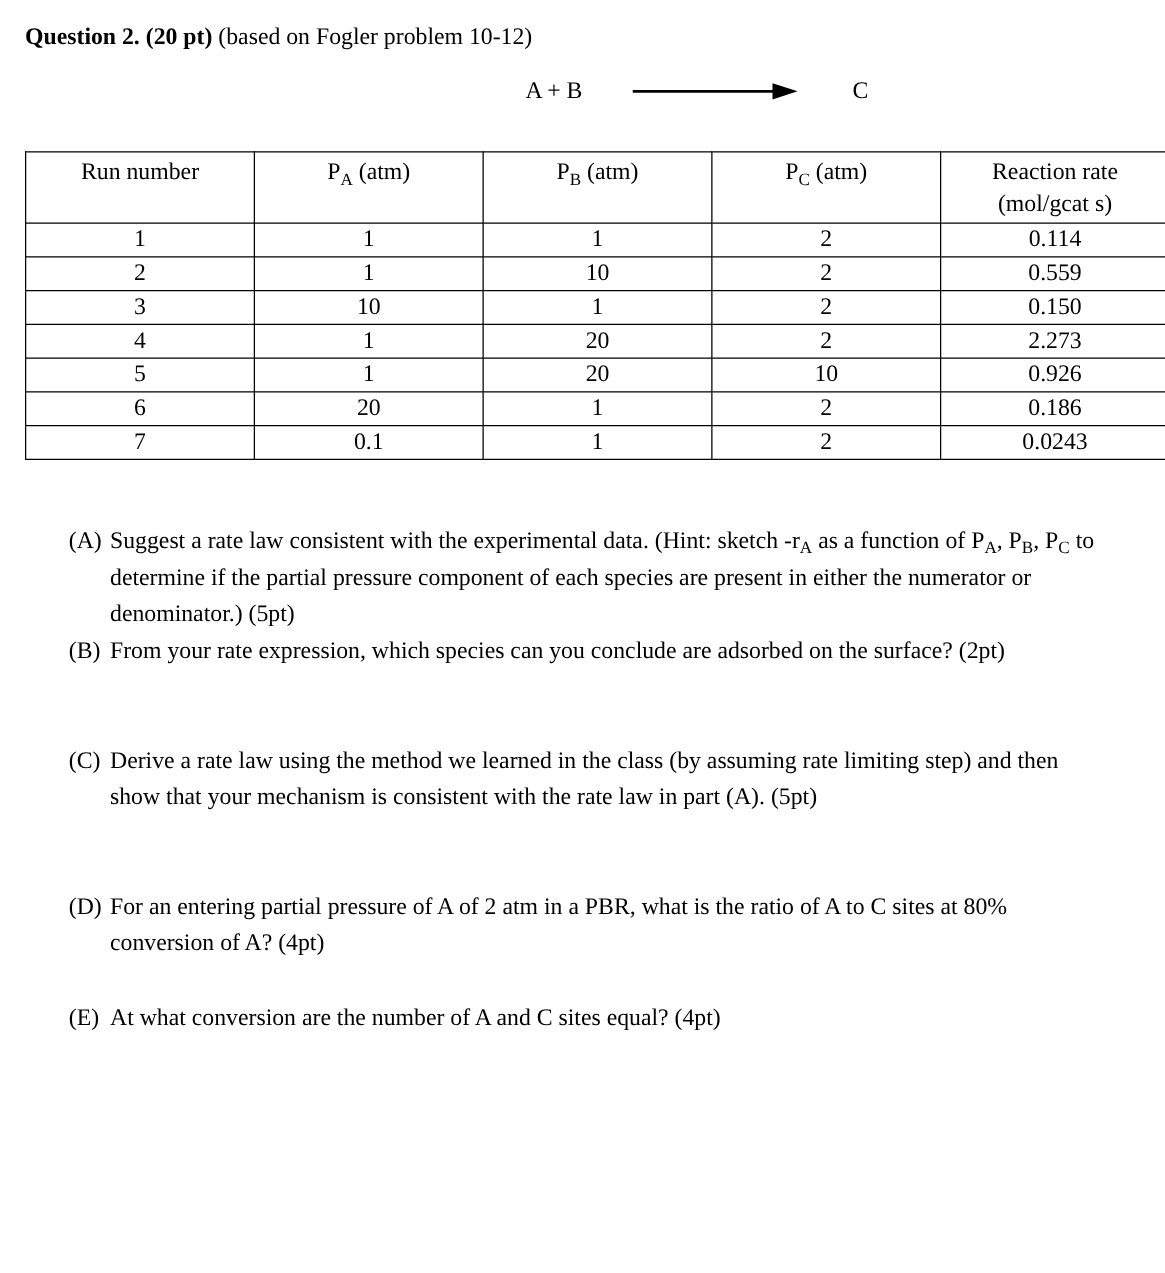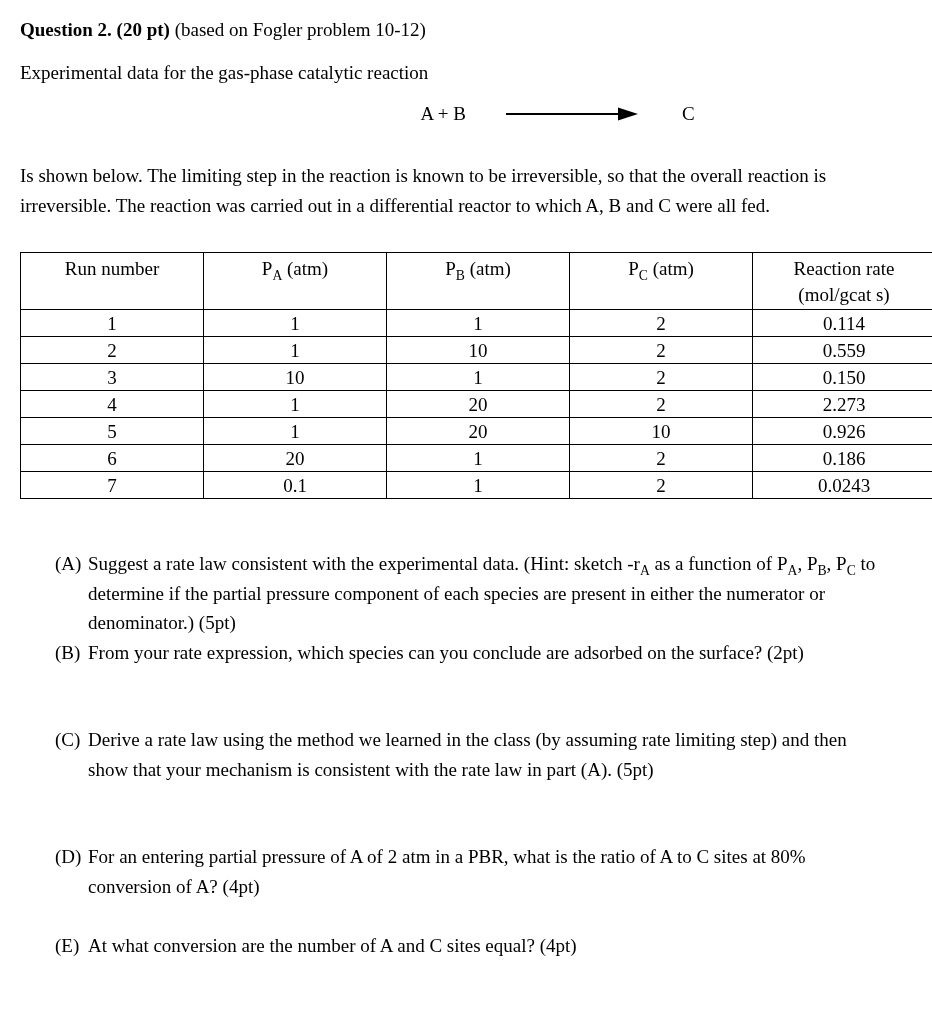--- a/index.html
+++ b/index.html
@@ -65,34 +65,32 @@
 </style>
 </head>
 <body>
 
 <div class="doc">
 
   <p class="q-header">
     <b>Question 2. (20 pt)</b><span> (based on Fogler problem 10-12)</span>
   </p>
 
-  <p class="intro">Experimental data for the gas-phase catalytic reaction</p>
 
   <div class="reaction">
     <span class="lhs">A + B</span>
     <span class="arrow-wrap">
       <svg width="132" height="14" viewBox="0 0 132 14" aria-hidden="true">
         <line x1="0" y1="7" x2="114" y2="7" stroke="#000" stroke-width="2.2"></line>
         <polygon points="112,0.5 132,7 112,13.5" fill="#000"></polygon>
       </svg>
     </span>
     <span class="rhs">C</span>
   </div>
 
-  <p class="description">Is shown below. The limiting step in the reaction is known to be irreversible, so that the overall reaction is irreversible. The reaction was carried out in a differential reactor to which A, B and C were all fed.</p>
 
   <table class="data">
     <thead>
       <tr>
           <th><span>Run number</span></th>
           <th><span>P</span><sub>A</sub><span> (atm)</span></th>
           <th><span>P</span><sub>B</sub><span> (atm)</span></th>
           <th><span>P</span><sub>C</sub><span> (atm)</span></th>
           <th><span>Reaction rate</span><br><span>(mol/gcat s)</span></th>
         </tr>

